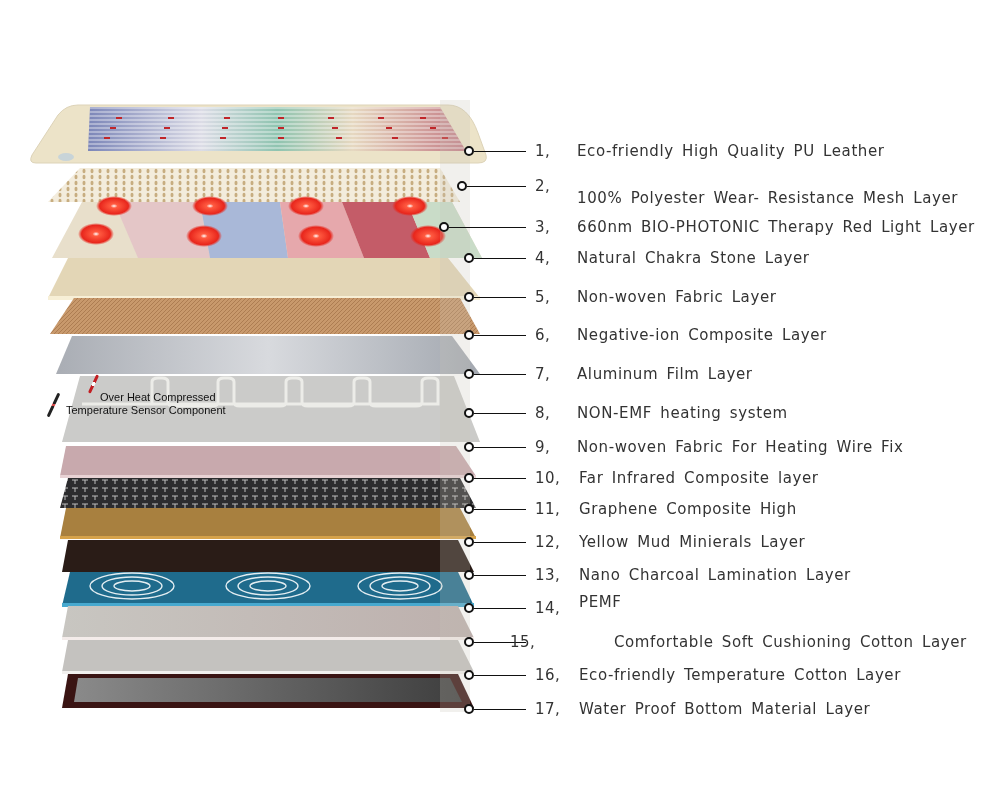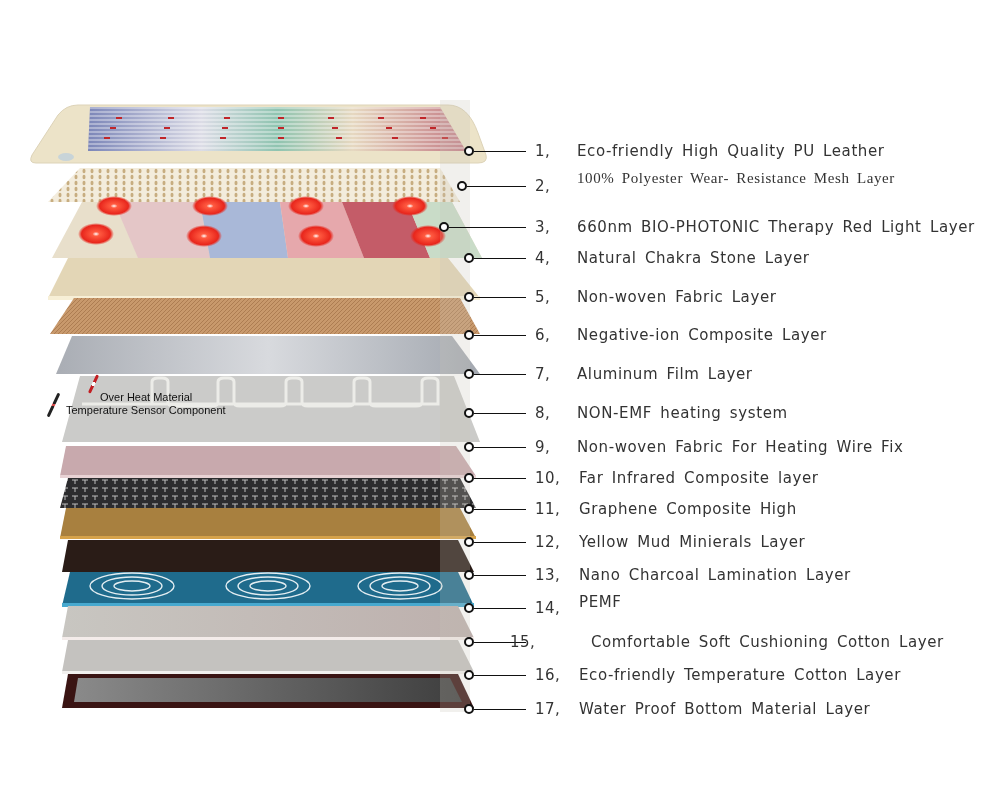--- a/index.html
+++ b/index.html
@@ -135,21 +135,21 @@
   </div>
 
   <div class="layer" style="left:62px;top:376px;width:418px;height:68px;">
     <svg width="418" height="68" viewBox="0 0 418 68">
       <path d="M18 0 L392 0 L418 66 L0 66 Z" fill="#cbcbc9"></path>
       <path d="M90 28 L90 6 Q90 2 96 2 L100 2 Q106 2 106 6 L106 26 Q106 30 112 30 L150 30 Q156 30 156 26 L156 6 Q156 2 162 2 L166 2 Q172 2 172 6 L172 26 Q172 30 178 30 L218 30 Q224 30 224 26 L224 6 Q224 2 230 2 L234 2 Q240 2 240 6 L240 26 Q240 30 246 30 L286 30 Q292 30 292 26 L292 6 Q292 2 298 2 L302 2 Q308 2 308 6 L308 26 Q308 30 314 30 L354 30 Q360 30 360 26 L360 6 Q360 2 366 2 L370 2 Q376 2 376 6 L376 28 L20 28" fill="none" stroke="#ecece8" stroke-width="3"></path>
     </svg>
   </div>
   <span class="probe" style="left:92px;top:374px;height:20px;background:linear-gradient(#c21e22,#c21e22 40%,#ffffff 40%,#ffffff 60%,#c21e22 60%);"></span>
   <span class="probe" style="left:52px;top:392px;height:26px;background:linear-gradient(#222 0,#222 45%,#d64a4a 45%,#d64a4a 55%,#222 55%);"></span>
-  <span class="note" style="left:100px;top:391px;">Over Heat Material</span>
+  <span class="note" style="left:100px;top:391px;">Over Heat Compressed</span>
   <span class="note" style="left:66px;top:404px;">Temperature Sensor Component</span>
 
   <div class="layer" style="left:60px;top:446px;width:416px;height:32px;">
     <svg width="416" height="32" viewBox="0 0 416 32">
       <path d="M6 0 L396 0 L416 30 L0 30 Z" fill="#c8a9ad"></path>
       <rect x="0" y="29" width="416" height="3" fill="#e8d2d4"></rect>
     </svg>
   </div>
 
   <div class="layer" style="left:60px;top:478px;width:416px;height:30px;">
@@ -234,21 +234,21 @@
       <div>
         <span class="dot" style="left:464px;top:146px;"></span>
         <span class="callout-line" style="left:474px;top:151px;width:52px;"></span>
         <span class="lbl-num" style="left:535px;top:142px;">1,</span>
         <span class="lbl-text" style="left:577px;top:142px;">Eco-friendly High Quality PU Leather</span>
       </div>
       <div>
         <span class="dot" style="left:457px;top:181px;"></span>
         <span class="callout-line" style="left:467px;top:186px;width:59px;"></span>
         <span class="lbl-num" style="left:535px;top:177px;">2,</span>
-        <span class="lbl-text" style="left:577px;top:170px;font-family:Liberation Serif, serif;">100% Polyester Wear- Resistance Mesh Layer</span>
+        <span class="lbl-text" style="left:577px;top:189px;">100% Polyester Wear- Resistance Mesh Layer</span>
       </div>
       <div>
         <span class="dot" style="left:439px;top:222px;"></span>
         <span class="callout-line" style="left:449px;top:227px;width:77px;"></span>
         <span class="lbl-num" style="left:535px;top:218px;">3,</span>
         <span class="lbl-text" style="left:577px;top:218px;">660nm BIO-PHOTONIC Therapy Red Light Layer</span>
       </div>
       <div>
         <span class="dot" style="left:464px;top:253px;"></span>
         <span class="callout-line" style="left:474px;top:258px;width:52px;"></span>
@@ -312,21 +312,21 @@
       <div>
         <span class="dot" style="left:464px;top:603px;"></span>
         <span class="callout-line" style="left:474px;top:608px;width:52px;"></span>
         <span class="lbl-num" style="left:535px;top:599px;">14,</span>
         <span class="lbl-text" style="left:579px;top:593px;">PEMF</span>
       </div>
       <div>
         <span class="dot" style="left:464px;top:637px;"></span>
         <span class="callout-line" style="left:474px;top:642px;width:52px;"></span>
         <span class="lbl-num" style="left:510px;top:633px;">15,</span>
-        <span class="lbl-text" style="left:591px;top:633px;">Comfortable Soft Cushioning Cotton Layer</span>
+        <span class="lbl-text" style="left:614px;top:633px;">Comfortable Soft Cushioning Cotton Layer</span>
       </div>
       <div>
         <span class="dot" style="left:464px;top:670px;"></span>
         <span class="callout-line" style="left:474px;top:675px;width:52px;"></span>
         <span class="lbl-num" style="left:535px;top:666px;">16,</span>
         <span class="lbl-text" style="left:579px;top:666px;">Eco-friendly Temperature Cotton Layer</span>
       </div>
       <div>
         <span class="dot" style="left:464px;top:704px;"></span>
         <span class="callout-line" style="left:474px;top:709px;width:52px;"></span>

